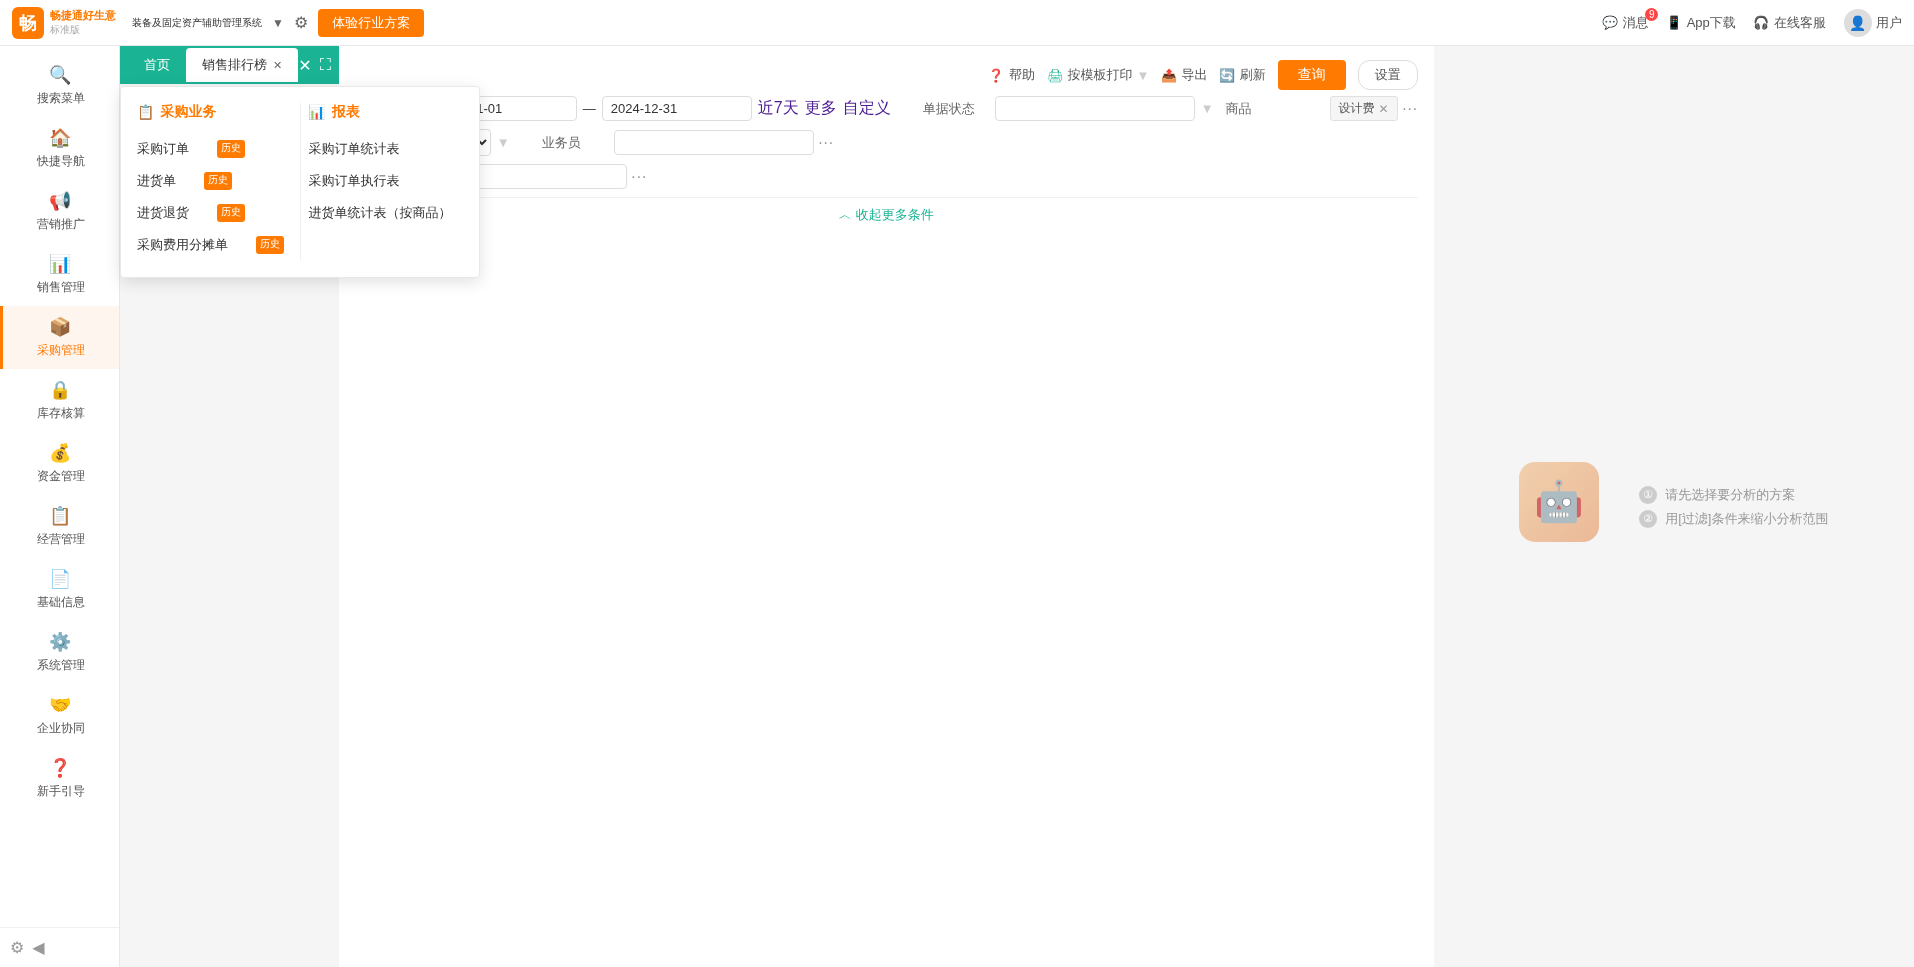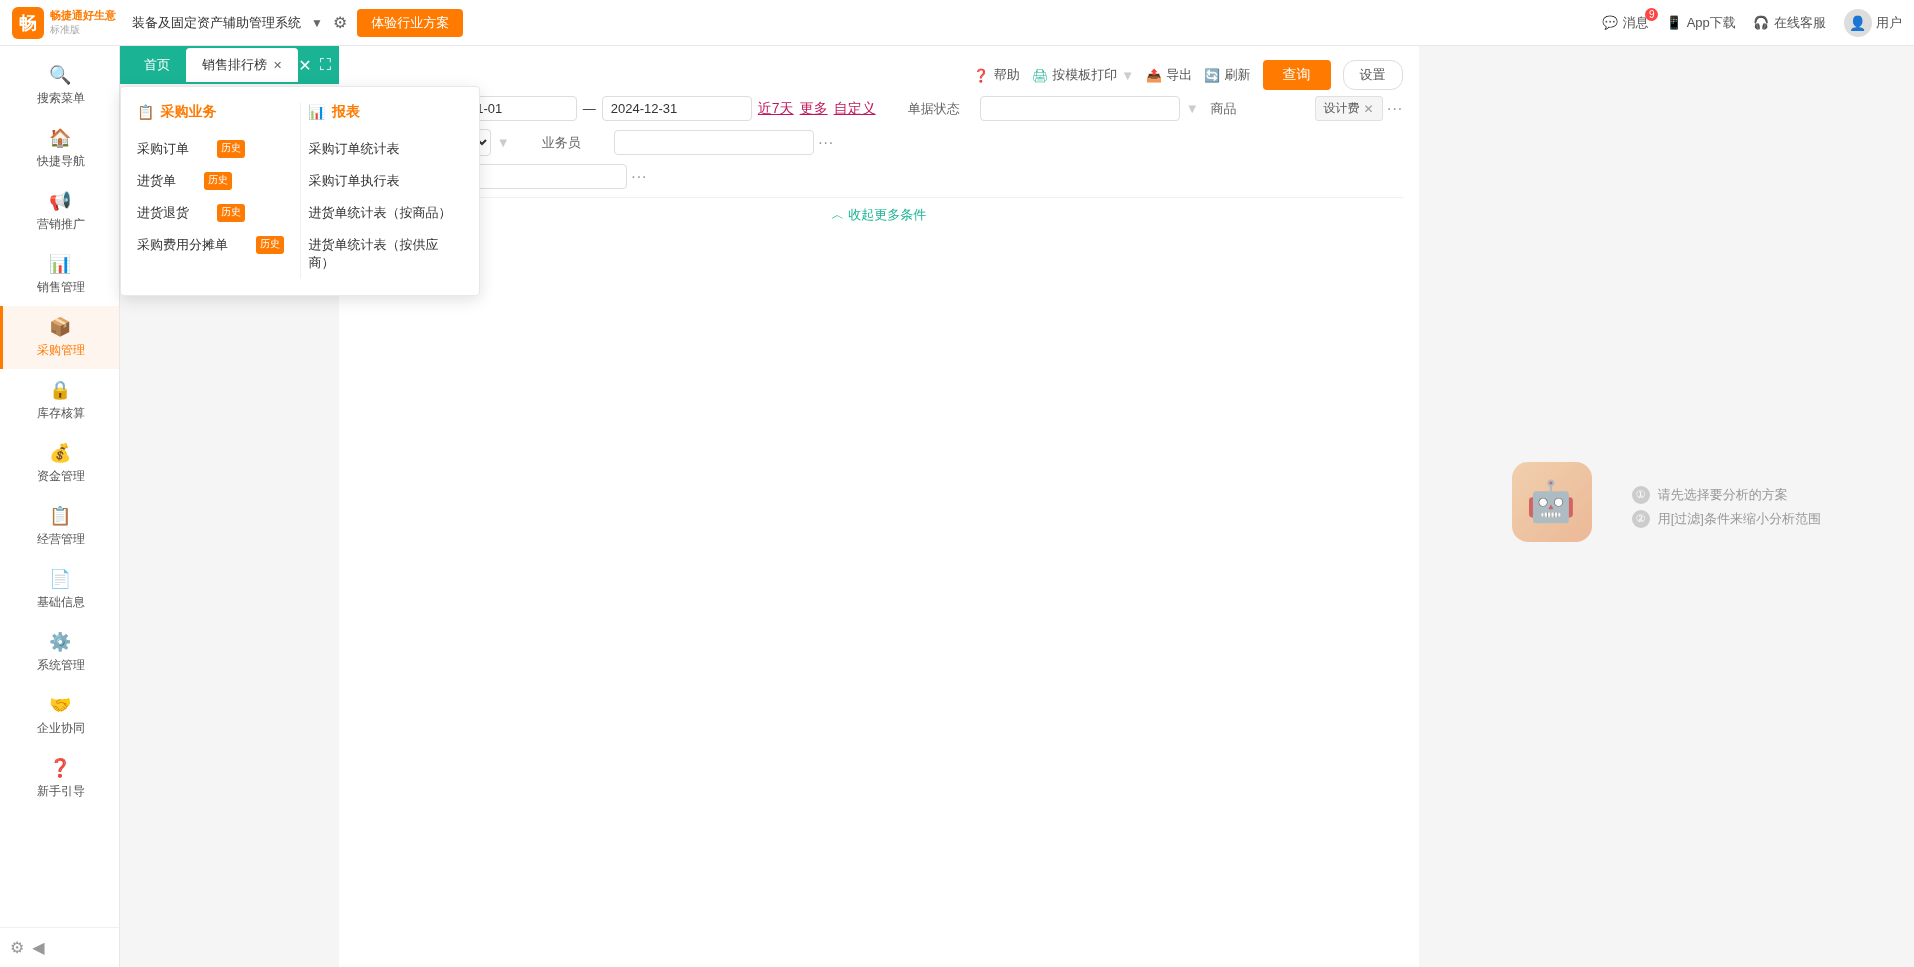--- a/index.html
+++ b/index.html
@@ -28,21 +28,21 @@
       border-radius: 6px;
       display: flex; align-items: center; justify-content: center;
       color: white; font-size: 18px; font-weight: bold;
     }
     .header-middle {
       flex: 1;
       display: flex;
       align-items: center;
       gap: 10px;
     }
-    .system-title { font-size: 13px; color: #333; text-align: center; }
+    .system-title { font-size: 10px; color: #333; text-align: center; }
     .header-dropdown-btn {
       border: none; background: none; cursor: pointer; color: #666; font-size: 12px;
       display: flex; align-items: center;
     }
     .settings-icon-btn {
       border: none; background: none; cursor: pointer; color: #666; font-size: 16px;
     }
     .industry-btn {
       background: #ff7a00; color: white; border: none; border-radius: 4px;
       padding: 5px 14px; font-size: 13px; cursor: pointer;
@@ -141,21 +141,21 @@
       font-size: 13px; color: #333; background: white;
     }
     .filter-tag {
       background: #f5f5f5; border: 1px solid #e0e0e0; border-radius: 3px;
       padding: 3px 8px; font-size: 12px; color: #555; display: flex; align-items: center; gap: 4px;
     }
     .filter-tag .close-x { cursor: pointer; color: #999; }
     .date-range {
       display: flex; align-items: center; gap: 6px; font-size: 13px; color: #333;
     }
-    .date-quick { color: #be185d; cursor: pointer; font-size: 14px; text-decoration: underline; }
+    .date-quick { color: #4c1d95; cursor: pointer; font-size: 16px; }
     .toolbar-btn {
       display: flex; align-items: center; gap: 4px; color: #555;
       background: none; border: none; cursor: pointer; font-size: 13px;
     }
     .toolbar-btn .icon { color: #1ab394; }
     .more-btn { color: #999; font-size: 16px; }
     .query-btn {
       background: #ff7a00; color: white; border: none; border-radius: 4px;
       padding: 6px 20px; font-size: 14px; cursor: pointer;
     }
@@ -469,18 +469,15 @@
       </div>
       <div class="dropdown-item">
         <span>采购订单统计表</span>
       </div>
       <div class="dropdown-item">
         <span>采购订单执行表</span>
       </div>
       <div class="dropdown-item">
         <span>进货单统计表（按商品）</span>
       </div>
-      <div class="dropdown-item">
-        <span>进货单统计表（按供应商）</span>
-      </div>
     </div>
   </div>
 </div>
 
 </body></html>

